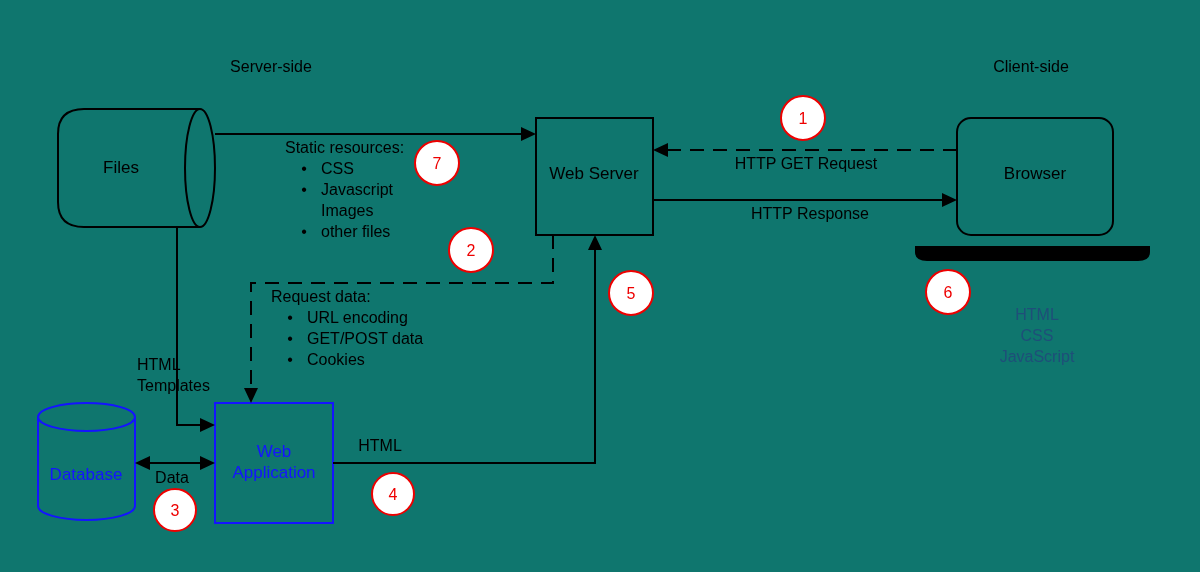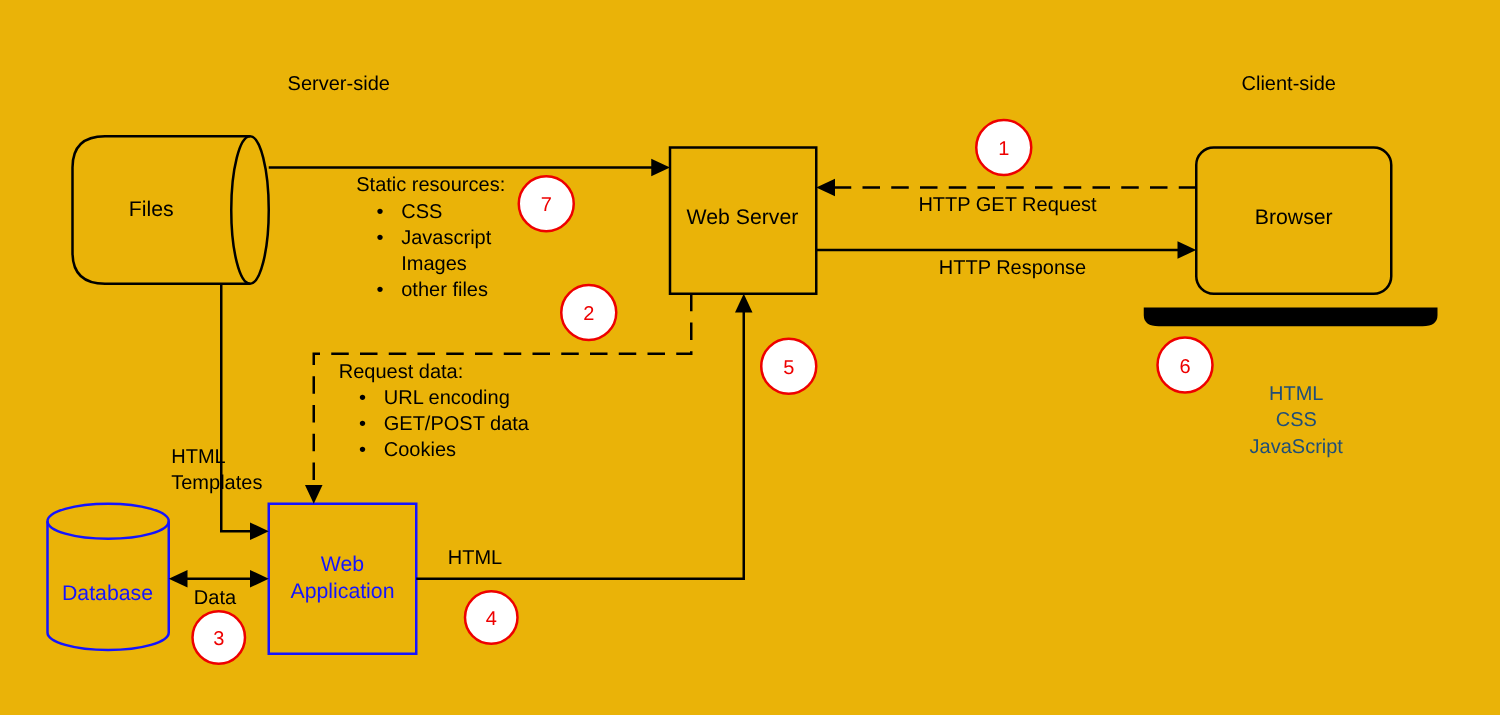--- a/index.html
+++ b/index.html
@@ -5,21 +5,21 @@
   html, body {
     margin: 0;
     padding: 0;
     background: #ffffff;
     font-family: "Liberation Sans", sans-serif;
   }
   .canvas {
     position: relative;
     width: 1200px;
     height: 572px;
-    background: #eab308;
+    background: #0f766e;
     overflow: hidden;
   }
   svg { display: block; }
   
   .shape-black { fill: none; stroke: #000000; stroke-width: 2; }
   .shape-blue  { fill: none; stroke: #1414ff; stroke-width: 2; }
   .edge        { fill: none; stroke: #000000; stroke-width: 2; }
   .edge-dashed { fill: none; stroke: #000000; stroke-width: 2; stroke-dasharray: 14 9; }
   .arrowhead   { fill: #000000; stroke: none; }
   .step-circle { fill: #ffffff; stroke: #ee0000; stroke-width: 2; }

